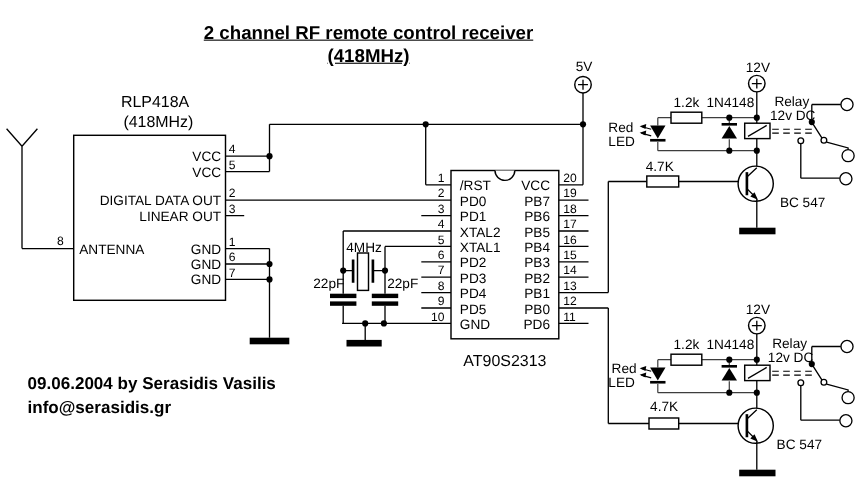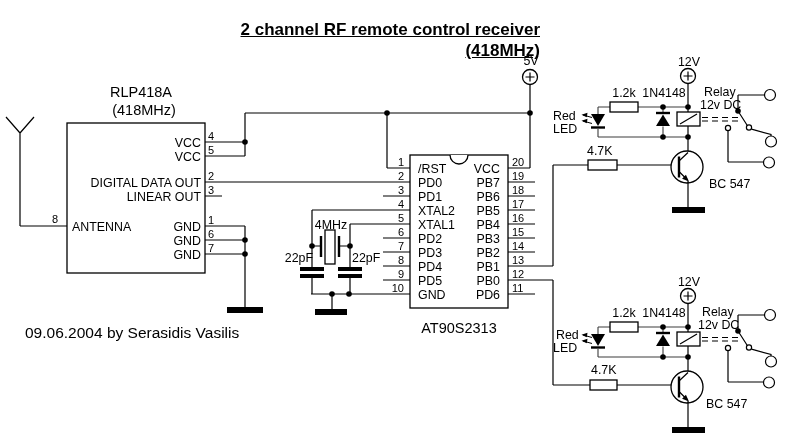--- a/index.html
+++ b/index.html
@@ -1,21 +1,21 @@
 <!DOCTYPE html>
 <html><head>
 <meta charset="utf-8">
 <style>
   html,body{margin:0;padding:0;background:#ffffff;}
   #page{position:relative;width:789px;height:439px;background:#fff;overflow:hidden;
         font-family:"Liberation Sans", sans-serif;color:#000;}
-  #title-block{position:absolute;left:130px;top:19px;width:410px;text-align:right;
+  #title-block{position:absolute;left:130px;top:19px;width:410px;text-align:center;
                font-weight:bold;font-size:17px;line-height:21px;}
   #title-block span{display:inline-block;text-decoration:underline;}
-  #footer-block{position:absolute;left:25px;top:322px;font-weight:normal;font-size:15.5px;line-height:21px;}
+  #footer-block{position:absolute;left:25px;top:339px;font-weight:bold;font-size:15.5px;line-height:21px;}
   svg text{font-family:"Liberation Sans", sans-serif;fill:#000;}
   .w{stroke:#000;stroke-width:1.2;fill:none;}
   .wg{stroke:#3d3d3d;stroke-width:1.1;fill:none;}
   .box{stroke:#000;stroke-width:1.3;fill:#fff;}
   .comp{stroke:#000;stroke-width:1.3;fill:#fff;}
   .thick{stroke:#000;stroke-width:2.4;fill:none;}
   .bar{fill:#000;stroke:none;}
   .dot{fill:#000;stroke:none;}
   .term{stroke:#000;stroke-width:1.2;fill:#fff;}
   .dash{stroke:#000;stroke-width:1.1;fill:none;stroke-dasharray:6 4;}
@@ -28,20 +28,21 @@
 
 <div id="page">
 
   <div id="title-block">
     <span>2 channel RF remote control receiver</span><br>
     <span>(418MHz)</span>
   </div>
 
   <div id="footer-block">
     <div>09.06.2004 by Serasidis Vasilis</div>
+    <div>info@serasidis.gr</div>
   </div>
 
   <svg width="789" height="439" viewBox="0 0 789 439" style="position:absolute;left:0;top:0;">
 
     <g>
       <path class="w" d="M20,226 H67 M20,133 V226 M20,133 L6,117 M20,133 L34,117"></path>
     </g>
 
     <g>
       <text class="t14" x="141" y="97" text-anchor="middle">RLP418A</text>

